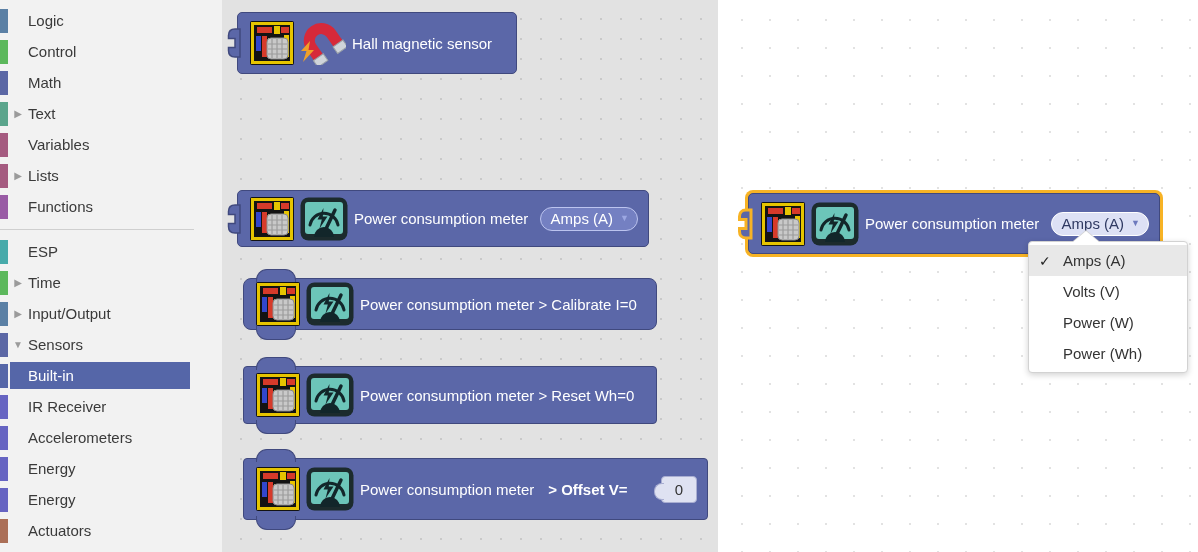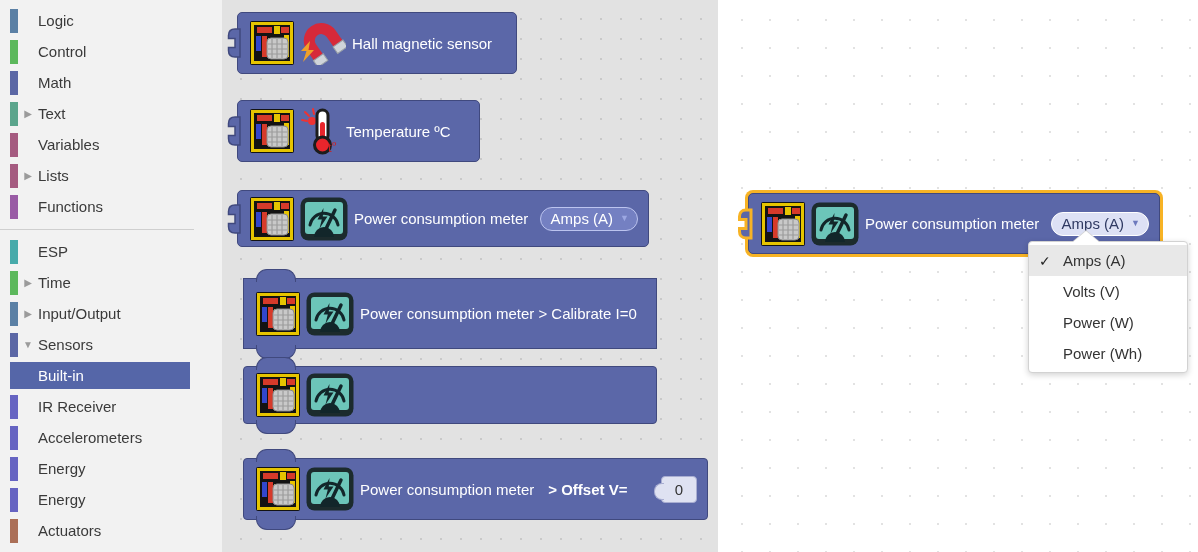--- a/index.html
+++ b/index.html
@@ -1,21 +1,21 @@
 <!DOCTYPE html>
 <html><head>
 <meta charset="utf-8">
 <style>
   html,body{margin:0;padding:0;background:#fff;}
   body{width:1198px;height:552px;overflow:hidden;font-family:"Liberation Sans",sans-serif;position:relative;}
   .stage{position:absolute;inset:0;}
 
   
   .sidebar{position:absolute;left:0;top:0;width:222px;height:552px;background:#f2f2f2;padding-top:5px;box-sizing:border-box;}
-  .row{height:31px;display:flex;align-items:center;padding-left:10px;cursor:pointer;color:#3a3a3a;font-size:15px;position:relative;}
+  .row{height:31px;display:flex;align-items:center;cursor:pointer;color:#3a3a3a;font-size:15px;position:relative;}
   .bar{width:8px;height:24px;flex:none;}
   .arrow{width:16px;flex:none;margin-left:2px;text-align:center;font-size:10px;color:#9b9b9b;}
   .slabel{margin-left:2px;white-space:nowrap;}
   .slabel.noarr{margin-left:20px;}
   .row.indent .slabel{}
   .row.selected{background:linear-gradient(#5566a8 0 0) no-repeat 10px center / 180px 27px;}
   .row.selected .slabel{color:#fff;}
   .sep{border-top:1px solid #cfcfcf;margin:7px 28px 6px 0;}
 
   
@@ -201,71 +201,60 @@
         </svg>
       <svg class="icon" width="44" height="44">
           <use href="#sym-pcb"></use>
         </svg>
       <svg class="icon" width="46" height="44">
           <use href="#sym-magnet"></use>
         </svg>
       <span class="blabel">Hall magnetic sensor</span>
     </div>
 
-    <div class="block" style="left:15px;top:100px;width:243px;height:62px">
-      <svg class="tab" viewBox="0 0 13 30">
-          <path d="M13 1 L8 1 C3.5 1 1.5 4 1.5 7.5 L1.5 10.5 L8 10.5 L8 19.5 L1.5 19.5 L1.5 22.5 C1.5 26 3.5 29 8 29 L13 29 Z"></path>
-        </svg>
-      <svg class="icon" width="44" height="44">
-          <use href="#sym-pcb"></use>
-        </svg>
-      <svg class="icon" width="40" height="48">
-          <use href="#sym-thermo"></use>
-        </svg>
-      <span class="blabel">Temperature ºC</span>
-    </div>
 
     <div class="block" style="left:15px;top:190px;width:412px;height:57px">
       <svg class="tab" viewBox="0 0 13 30">
           <path d="M13 1 L8 1 C3.5 1 1.5 4 1.5 7.5 L1.5 10.5 L8 10.5 L8 19.5 L1.5 19.5 L1.5 22.5 C1.5 26 3.5 29 8 29 L13 29 Z"></path>
         </svg>
       <svg class="icon" width="44" height="44">
           <use href="#sym-pcb"></use>
         </svg>
       <svg class="icon" width="48" height="44">
           <use href="#sym-gauge"></use>
         </svg>
       <span class="blabel">Power consumption meter</span>
       <span class="dd">
         <span>Amps (A)</span>
         <span class="ddarrow">▼</span>
       </span>
     </div>
 
-    <div class="block" style="left:21px;top:278px;width:414px;height:71px;border-radius:0">
+    <div class="block" style="left:21px;top:278px;width:414px;height:52px;border-radius:8px">
       <i class="bump-top"></i>
       <i class="bump-bottom"></i>
       <svg class="icon" width="44" height="44">
           <use href="#sym-pcb"></use>
         </svg>
       <svg class="icon" width="48" height="44">
           <use href="#sym-gauge"></use>
         </svg>
       <span class="blabel">Power consumption meter &gt; Calibrate I=0</span>
     </div>
 
     <div class="block" style="left:21px;top:366px;width:414px;height:58px;border-radius:4px">
       <i class="bump-top"></i>
       <i class="bump-bottom"></i>
       <svg class="icon" width="44" height="44">
           <use href="#sym-pcb"></use>
         </svg>
       <svg class="icon" width="48" height="44">
           <use href="#sym-gauge"></use>
         </svg>
+      <span class="blabel">Power consumption meter &gt; Reset Wh=0</span>
     </div>
 
     <div class="block" style="left:21px;top:458px;width:465px;height:62px;border-radius:4px">
       <i class="bump-top"></i>
       <i class="bump-bottom"></i>
       <svg class="icon" width="44" height="44">
           <use href="#sym-pcb"></use>
         </svg>
       <svg class="icon" width="48" height="44">
           <use href="#sym-gauge"></use>

